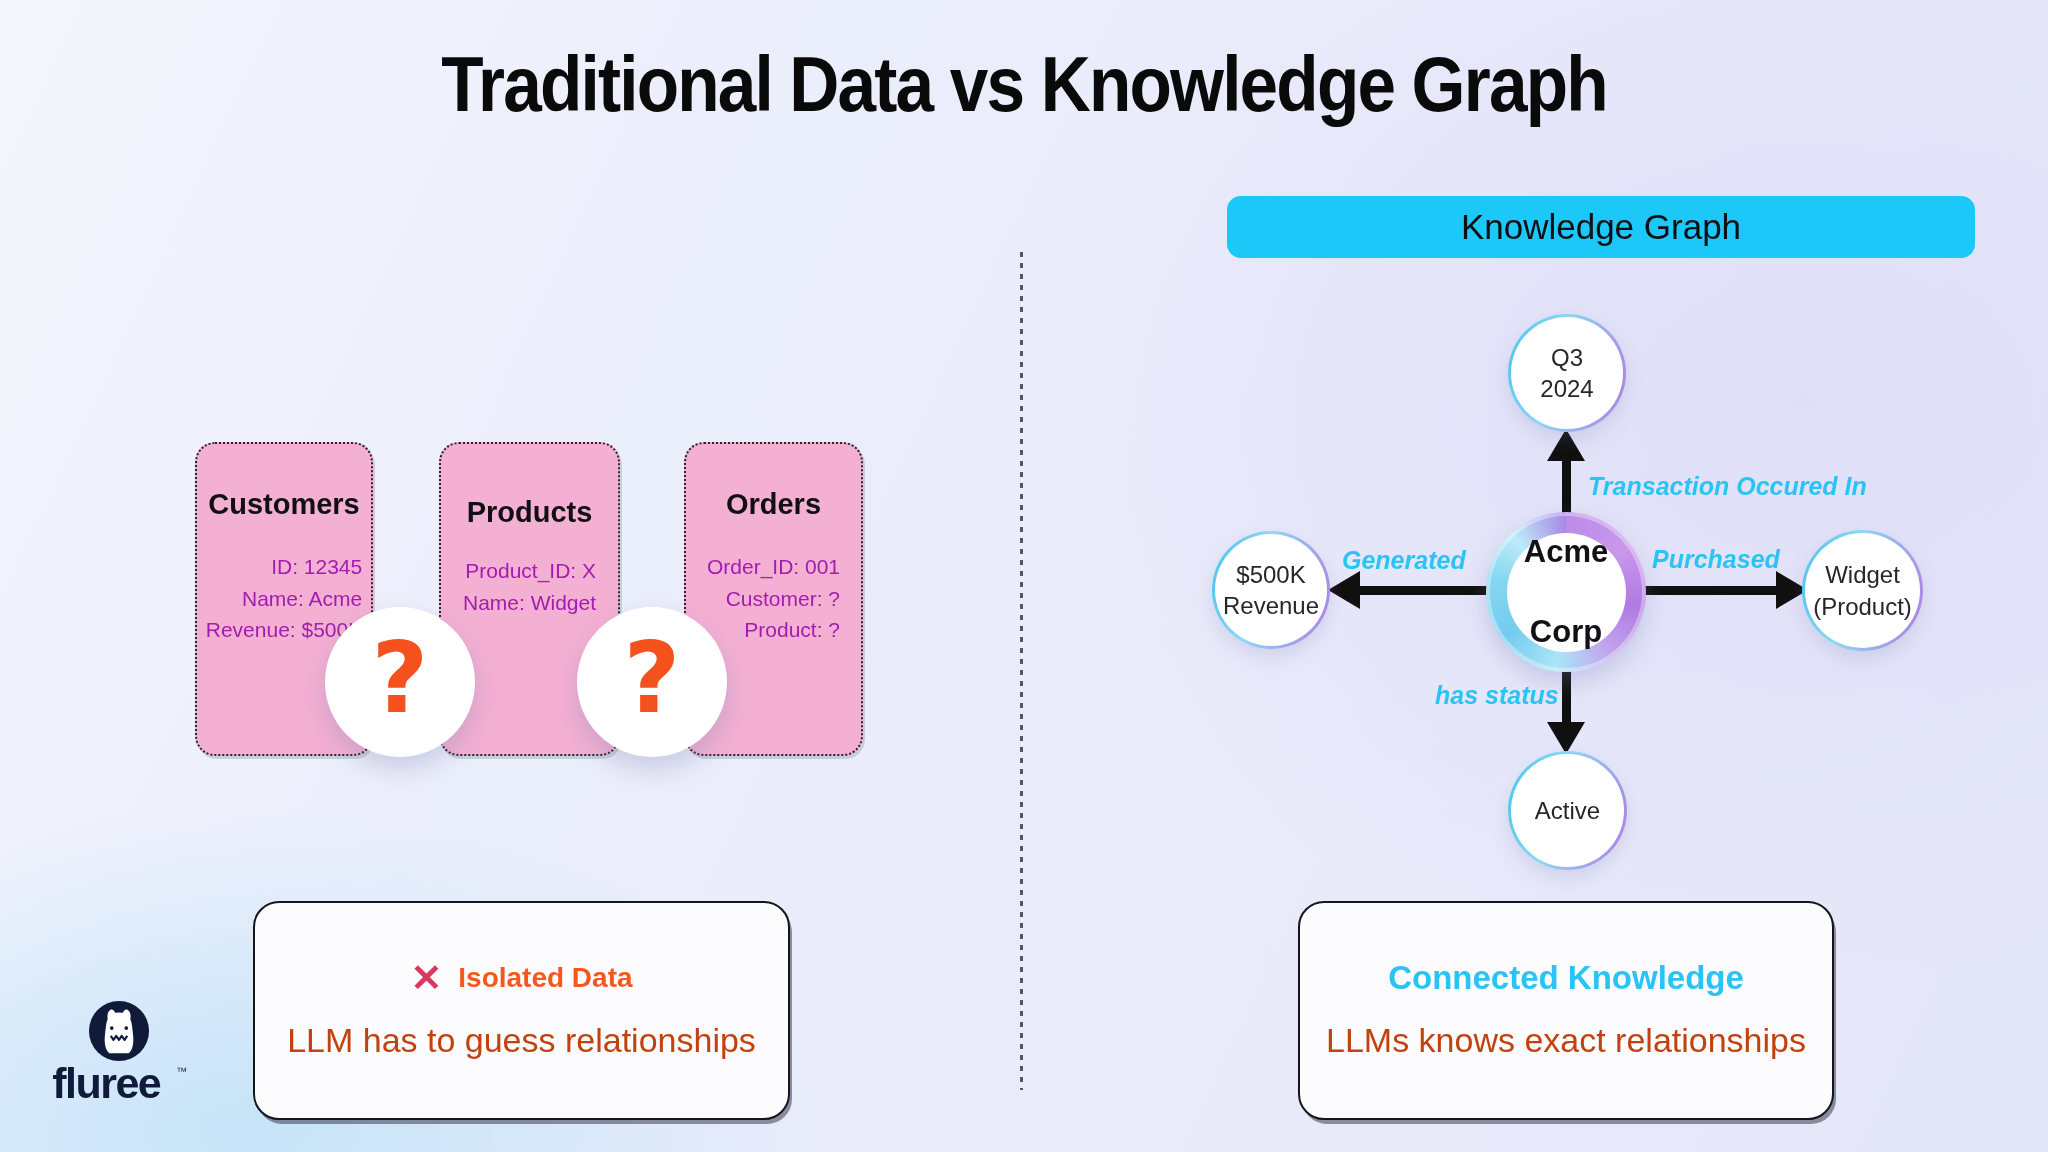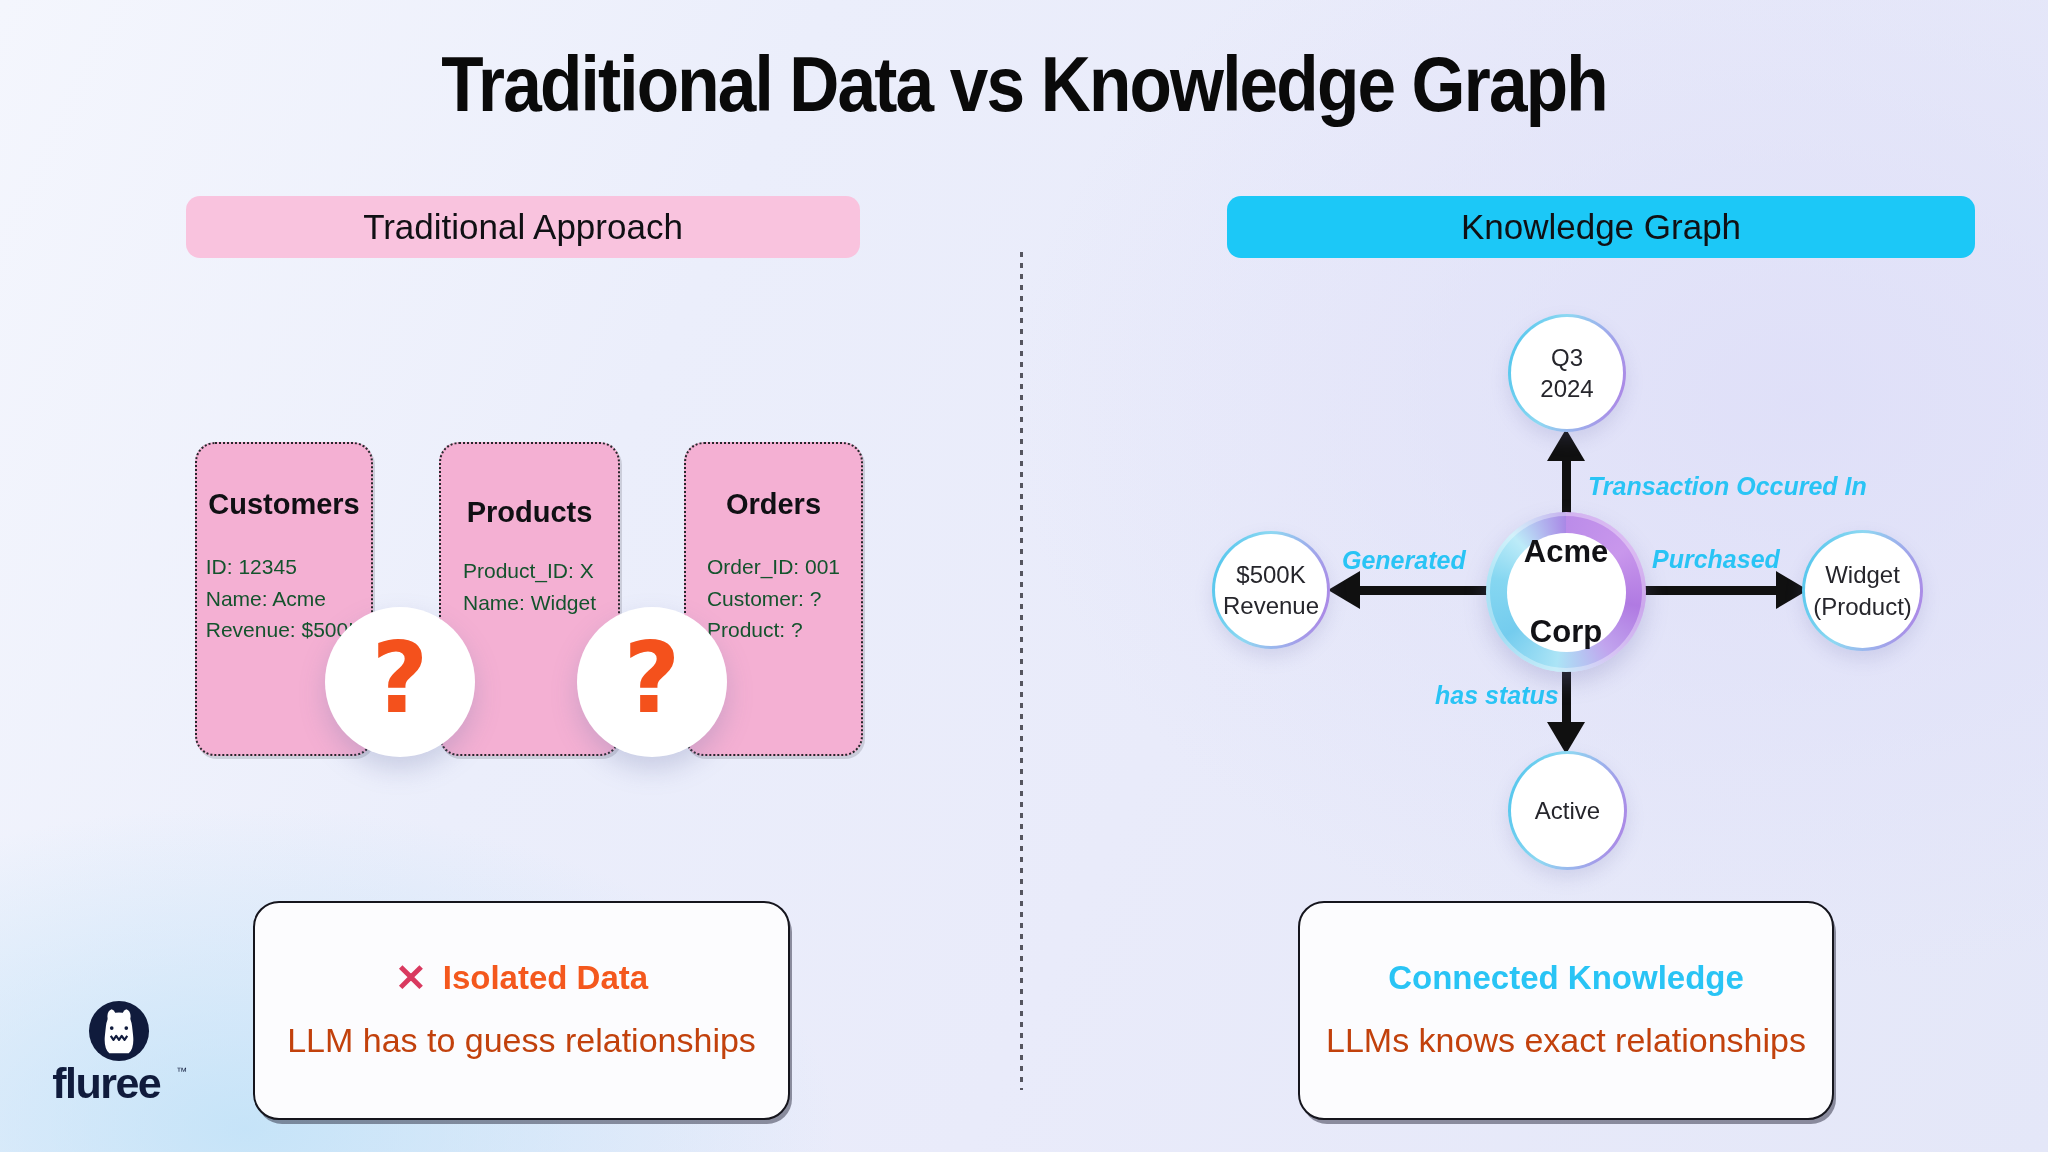--- a/index.html
+++ b/index.html
@@ -22,38 +22,38 @@
     background-image:repeating-linear-gradient(to bottom,#55555f 0 5px,transparent 5px 11px);}
   
   .card{position:absolute;top:442px;height:314px;background:#f4b0d3;
     border:2px dotted #26262b;border-radius:20px;box-sizing:border-box;
     box-shadow:2px 3px 0 rgba(25,25,40,.15);
     display:flex;flex-direction:column;align-items:center;padding-top:44px;}
   .card-customers{left:195px;width:178px;}
   .card-products{left:439px;width:181px;padding-top:52px;}
   .card-orders{left:653px;width:179px;margin-left:31px;}
   .card-title{font-size:29px;font-weight:800;color:#101014;}
-  .card-body{margin-top:30px;font-size:21px;line-height:1.5;text-align:left;color:#14532d;}
+  .card-body{margin-top:30px;font-size:21px;line-height:1.5;text-align:right;color:#a21caf;}
   .card-products .card-body{margin-top:26px;}
   .qcircle{position:absolute;top:607px;width:150px;height:150px;border-radius:50%;
     background:#ffffff;box-shadow:0 12px 26px rgba(110,120,170,.28);
     display:flex;align-items:center;justify-content:center;z-index:5;}
   .q1{left:325px;} .q2{left:577px;}
   .qmark{font-family:"DejaVu Sans",sans-serif;font-size:98px;font-weight:900;
     color:#f4511c;line-height:1;transform:translateY(-4px);}
   
   .summary-box{position:absolute;top:901px;height:219px;background:#fcfcfe;
     border:2.5px solid #15151d;border-radius:26px;box-sizing:border-box;
     box-shadow:3px 5px 0 -1px rgba(25,25,45,.45);
     display:flex;flex-direction:column;align-items:center;padding-top:56px;}
   .box-left{left:253px;width:537px;}
   .box-right{left:1298px;width:536px;}
   .box-title-row{display:flex;align-items:center;gap:16px;}
   .x-icon{color:#d9395f;font-weight:700;font-size:38px;line-height:1;}
-  .isolated-label{color:#f4581d;font-size:33px;font-weight:800;}
+  .isolated-label{color:#f4581d;font-size:28px;font-weight:800;}
   .connected-label{color:#29c4f5;font-size:33px;font-weight:800;}
   .box-body{margin-top:24px;font-size:34px;color:#c2410c;}
   
   .gnode{position:absolute;border-radius:50%;padding:3px;box-sizing:border-box;
     background:linear-gradient(105deg,#49c3ec 0%,#8ed8f2 40%,#b07ce4 100%);
     box-shadow:0 8px 18px rgba(120,120,180,.2);display:flex;}
   .gnode-inner{flex:1;border-radius:50%;background:#fff;display:flex;flex-direction:column;
     align-items:center;justify-content:center;font-size:24px;line-height:1.3;
     color:#26262c;text-align:center;}
   .node-top{left:1508px;top:314px;width:118px;height:118px;}
@@ -98,23 +98,20 @@
 </style>
 </head>
 <body>
 
 <div class="canvas">
 
   <div class="title">Traditional Data vs Knowledge Graph</div>
 
   <div class="vdivider"></div>
 
-  <div class="pill pill-left">
-    <span>Traditional Approach</span>
-  </div>
 
   <div class="card card-customers">
     <div class="card-title">Customers</div>
     <div class="card-body">
       <div>ID: 12345</div>
       <div>Name: Acme</div>
       <div>Revenue: $500K</div>
     </div>
   </div>
 

